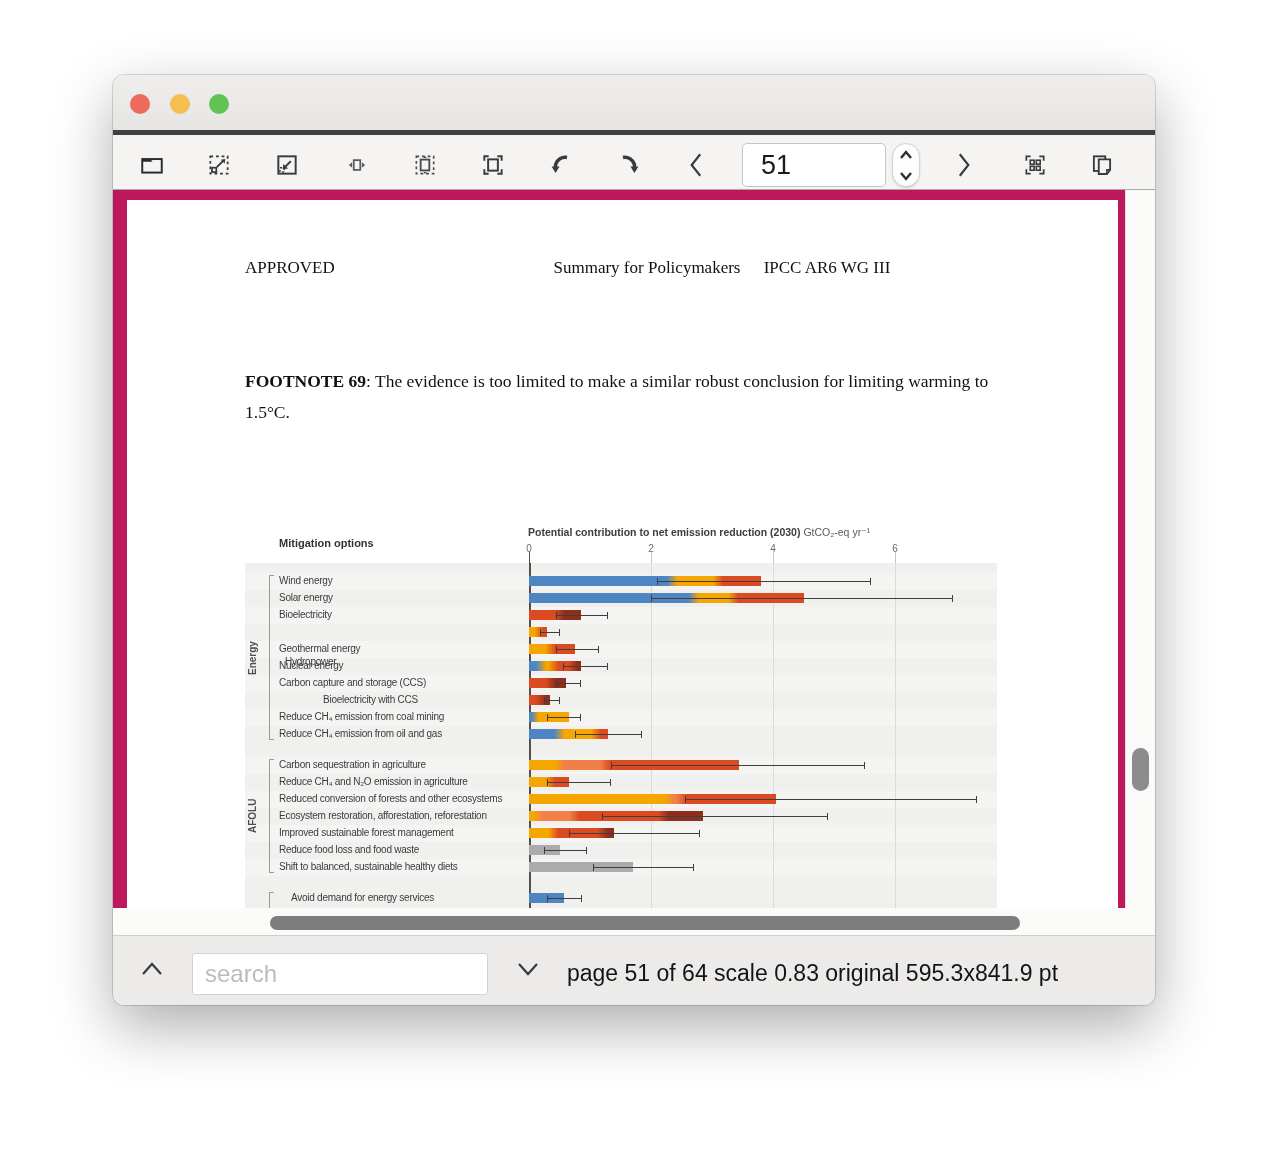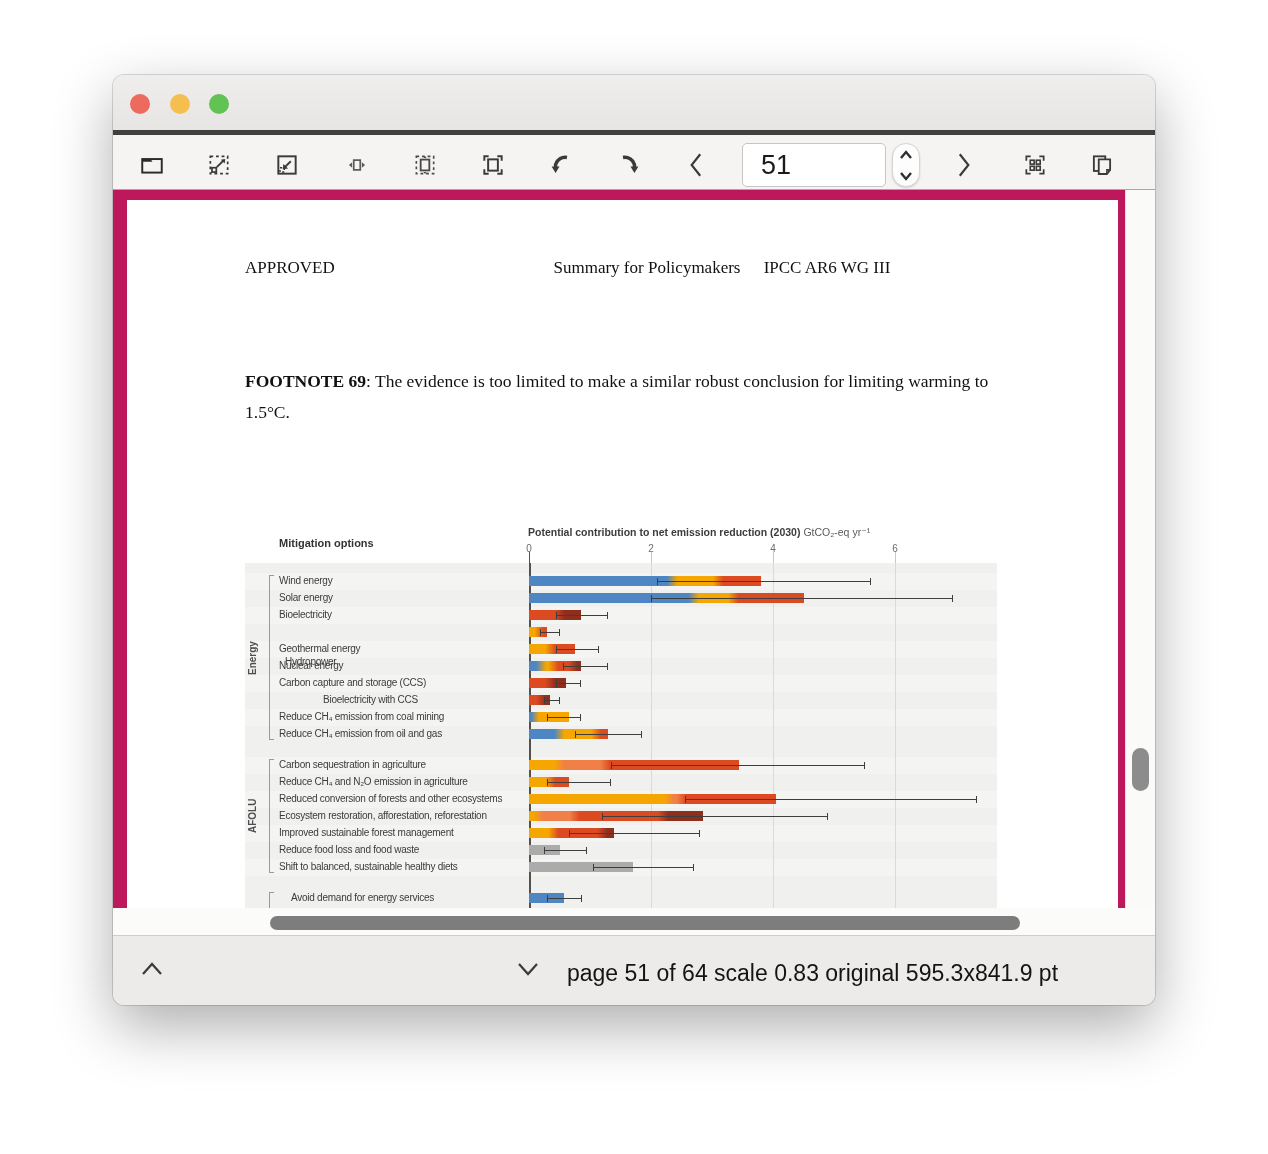--- a/index.html
+++ b/index.html
@@ -339,20 +339,21 @@
       <div class="hscroll-thumb"></div>
     </div>
   </div>
 
   <div class="bottombar">
     <div class="bb-chevron" style="left:24px">
       <span><svg width="26" height="16" viewBox="0 0 26 16">
         <polyline points="4,13 13,3 22,13" fill="none" stroke="#3b3b3b" stroke-width="2.2"></polyline>
       </svg></span>
     </div>
+    <input class="search-input" type="text" placeholder="search" style="">
     <div class="bb-chevron" style="left:400px">
       <span><svg width="26" height="16" viewBox="0 0 26 16">
         <polyline points="4,3 13,13 22,3" fill="none" stroke="#3b3b3b" stroke-width="2.2"></polyline>
       </svg></span>
     </div>
     <div class="status-text">page 51 of 64 scale 0.83 original 595.3x841.9 pt</div>
   </div>
 </div>
 
 </body></html>

